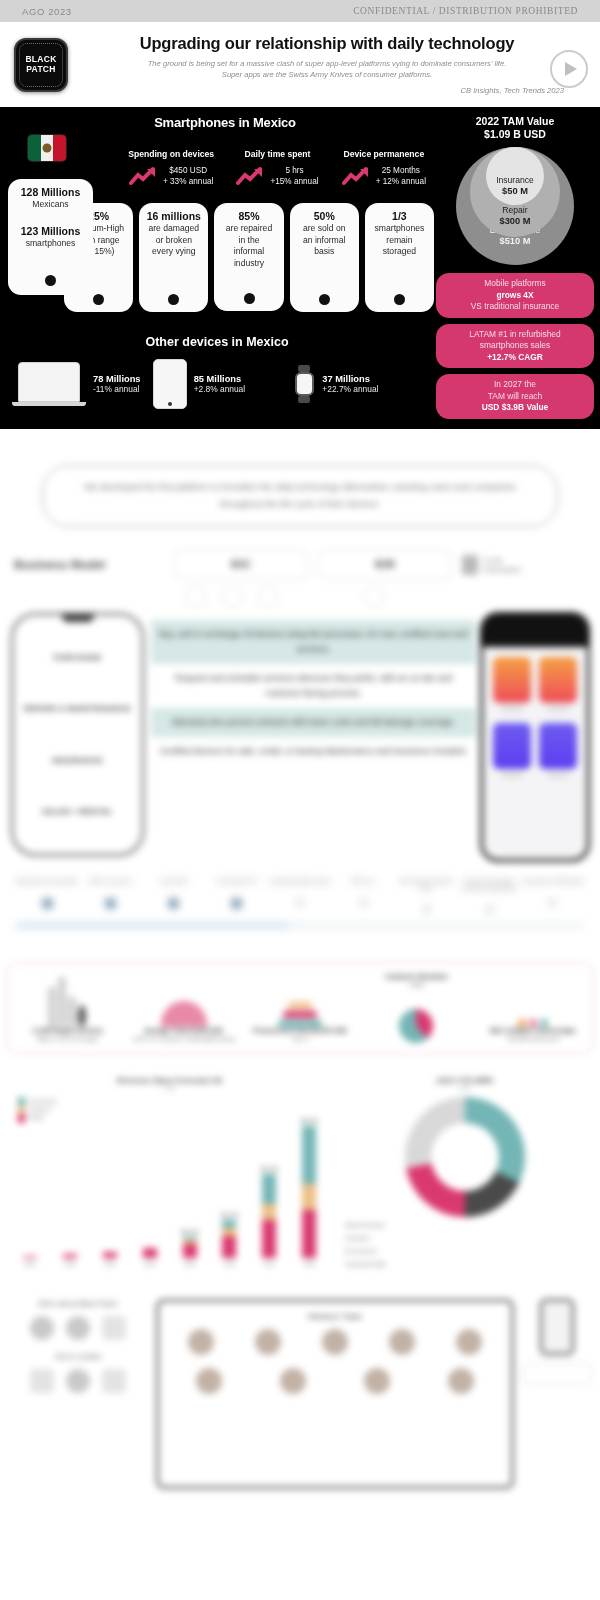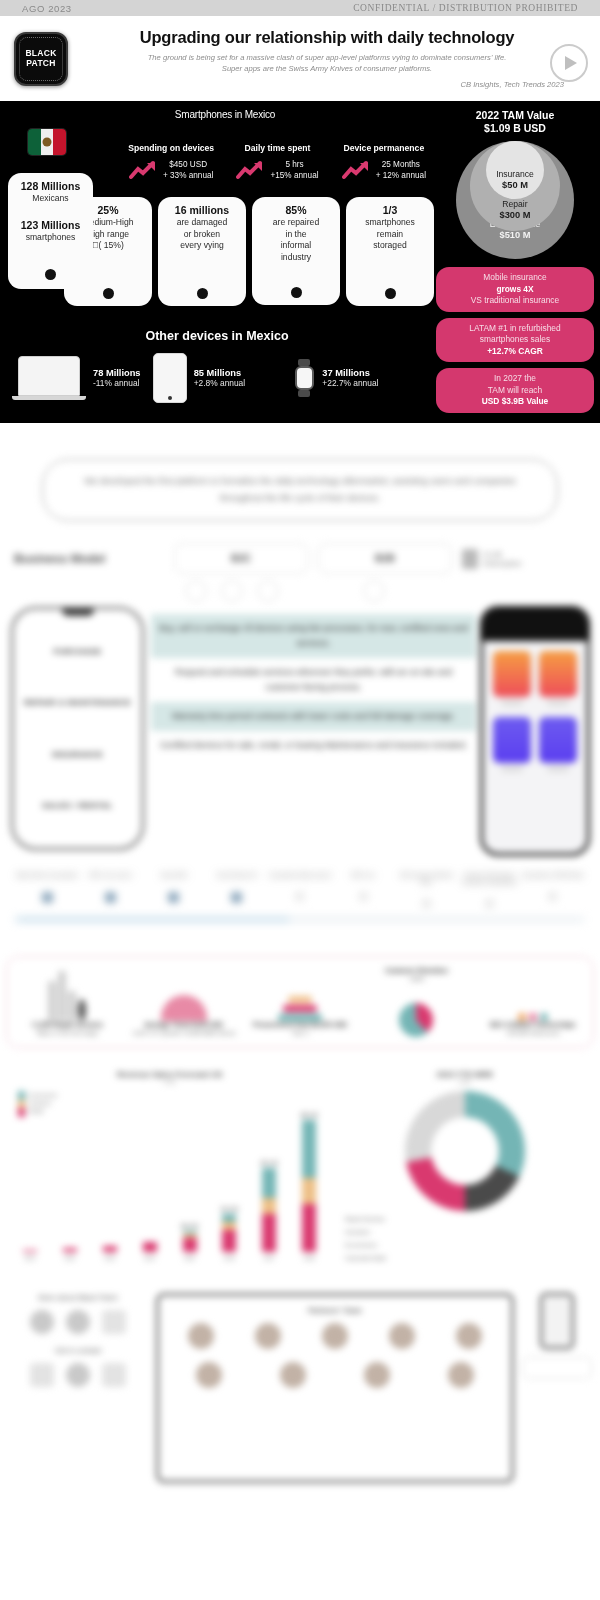--- a/index.html
+++ b/index.html
@@ -6,21 +6,21 @@
   * { box-sizing: border-box; margin: 0; padding: 0; }
   html, body {
     width: 600px;
     background: #ffffff;
     font-family: "Liberation Sans", sans-serif;
   }
   body { width: 600px; height: 1600px; overflow: hidden; position: relative; }
 
   
   .topbar {
-    height: 16px;
+    height: 22px;
     background: #d4d4d4;
     display: flex;
     align-items: center;
     padding: 0 22px;
     font-size: 9.5px;
     letter-spacing: .6px;
     color: #8a8a8a;
   }
   .topbar .right { margin-left: auto; font-family: Liberation Serif, serif; }
 
@@ -82,21 +82,21 @@
 
   
   .slide {
     background: #000; color: #fff;
     position: relative;
     height: 322px;
     padding: 8px 10px 6px 10px;
     overflow: hidden;
   }
   .slide-title {
-    text-align: center; font-size: 10px; font-weight: 400;
+    text-align: center; font-size: 13px; font-weight: 700;
     letter-spacing: -.2px; margin-bottom: 2px;
     padding-right: 150px;
   }
   .flag {
     position: absolute; left: 28px; top: 28px;
     width: 38px; height: 26px; border-radius: 4px; overflow: hidden;
     display: flex; box-shadow: 0 0 0 1px #222;
   }
   .flag .g { flex:1; background:#0d6139; }
   .flag .w { flex:1; background:#efefef; position:relative; }
@@ -428,20 +428,27 @@
     </div>
     <div class="card">
       <div class="card-big">85%</div>
       <div class="card-txt">are repaired</div>
       <div class="card-txt">in the</div>
       <div class="card-txt">informal</div>
       <div class="card-txt">industry</div>
       <div class="card-dot" style="margin-top:24px"></div>
     </div>
     <div class="card">
+      <div class="card-big">50%</div>
+      <div class="card-txt">are sold on</div>
+      <div class="card-txt">an informal</div>
+      <div class="card-txt">basis</div>
+      <div class="card-dot" style="margin-top:36px"></div>
+    </div>
+    <div class="card">
       <div class="card-big">1/3</div>
       <div class="card-txt">smartphones</div>
       <div class="card-txt">remain</div>
       <div class="card-txt">storaged</div>
       <div class="card-dot" style="margin-top:36px"></div>
     </div>
   </div>
 
   <div class="other-title">Other devices in Mexico</div>
   <div class="devices">
@@ -495,21 +502,21 @@
       </div>
       <div class="bub bub-ins">
         <div style="margin-top:28px">
           <div class="bub-lbl">Insurance</div>
           <div class="bub-val">$50 M</div>
         </div>
       </div>
     </div>
 
     <div class="pill">
-      <div>Mobile insurance</div>
+      <div>Mobile platforms</div>
       <b>grows 4X</b>
       <div>VS traditional insurance</div>
     </div>
     <div class="pill">
       <div>LATAM #1 in refurbished</div>
       <div>smartphones sales</div>
       <b>+12.7% CAGR</b>
     </div>
     <div class="pill">
       <div>In 2027 the</div>

